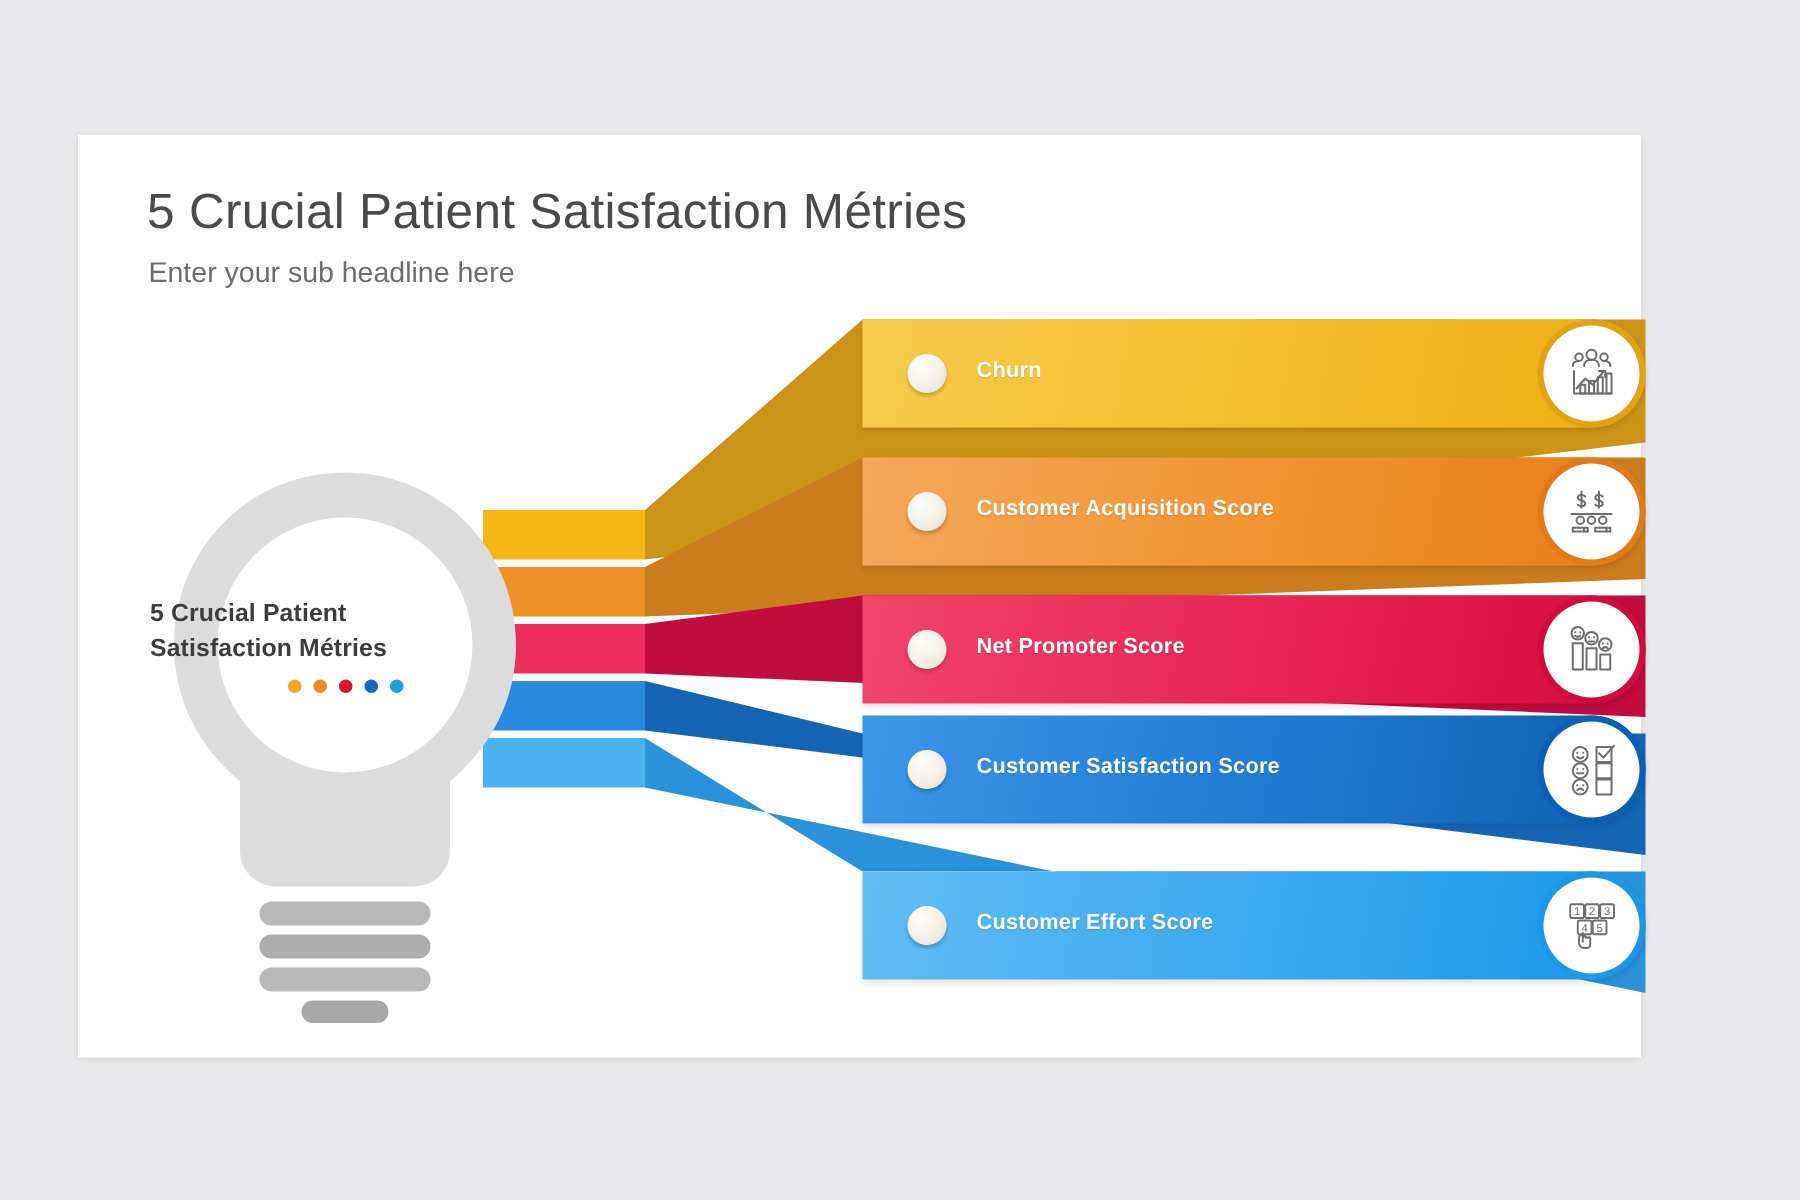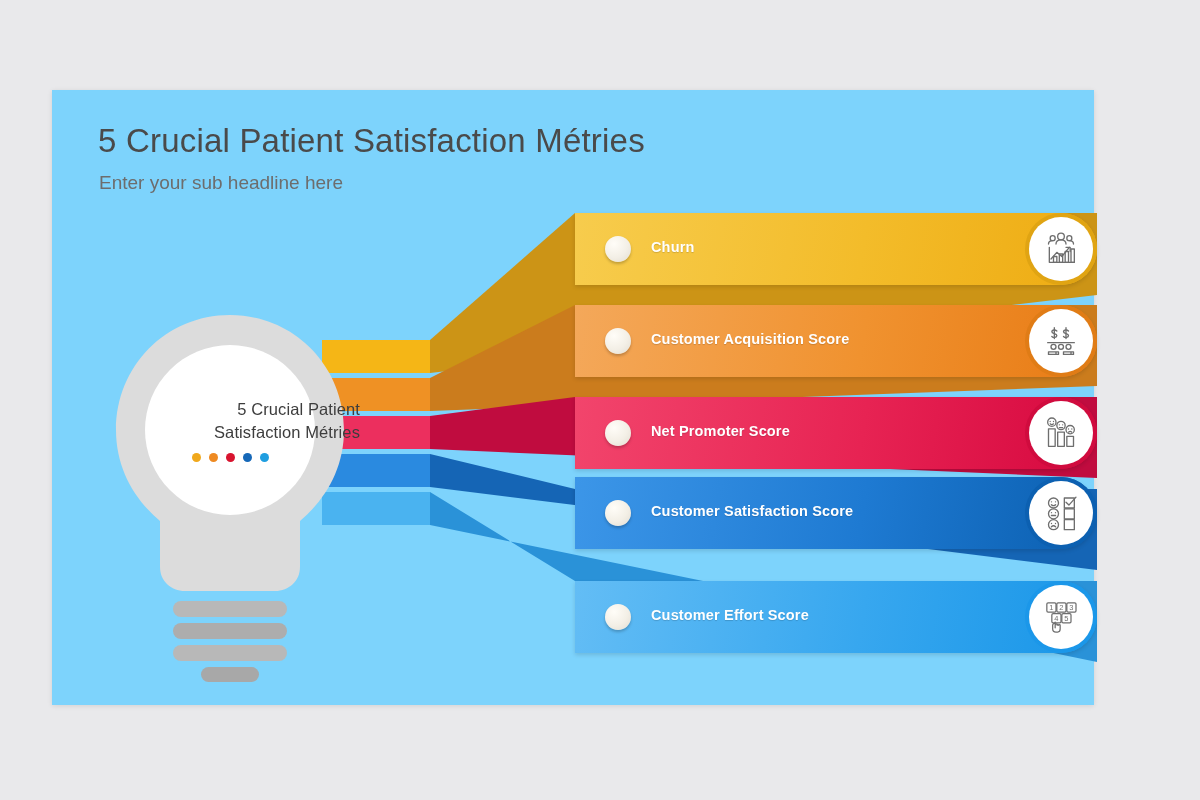--- a/index.html
+++ b/index.html
@@ -5,42 +5,42 @@
   html,body{margin:0;padding:0;}
   body{
     width:1200px;height:800px;
     background:#e9e9eb;
     font-family:"Liberation Sans",sans-serif;
     overflow:hidden;
   }
   #slide{
     position:absolute;left:52px;top:90px;
     width:1042px;height:615px;
-    background:#7dd3fc;
+    background:#ffffff;
     box-shadow:0 1px 5px rgba(0,0,0,.10);
   }
   
   #title{
     position:absolute;left:46px;top:32px;
     font-size:33px;color:#4a4a4a;font-weight:400;
     letter-spacing:.2px;white-space:nowrap;
   }
   #subtitle{
     position:absolute;left:47px;top:82px;
     font-size:19px;color:#6d6d6d;white-space:nowrap;
   }
   
   #stage{position:absolute;left:0;top:0;width:1096px;height:615px;}
   #fan{position:absolute;left:0;top:0;}
   
   .bulb-wrap{position:absolute;left:48px;top:215px;width:260px;height:380px;}
   .bulb-svg{position:absolute;left:0;top:0;}
   .bulb-text{
     position:absolute;left:0;top:93px;width:260px;
-    text-align:right;font-size:16.5px;font-weight:normal;
+    text-align:left;font-size:16.5px;font-weight:bold;
     color:#3d3d3d;line-height:23px;letter-spacing:.1px;
   }
   .bulb-dots{
     position:absolute;left:0;top:148px;width:260px;
     text-align:center;font-size:0;
   }
   .bulb-dots i{
     display:inline-block;width:9px;height:9px;border-radius:50%;
     margin:0 4px;vertical-align:middle;
   }

